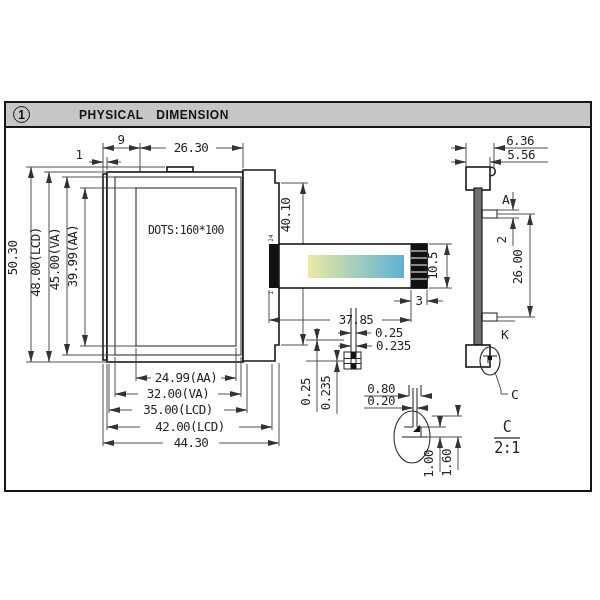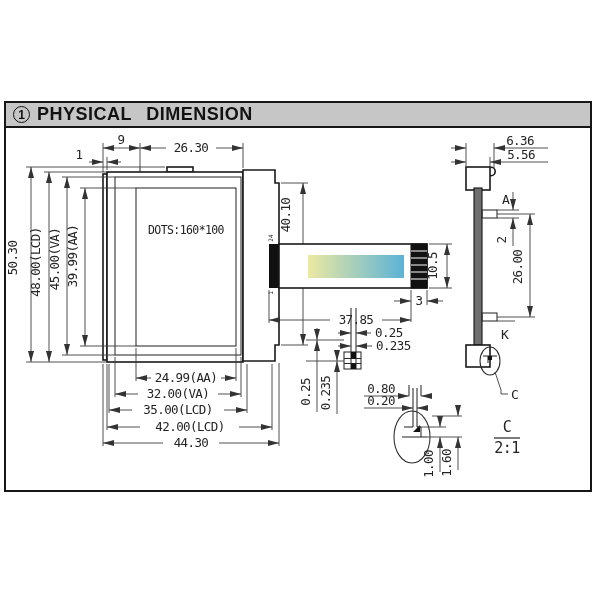--- a/index.html
+++ b/index.html
@@ -6,22 +6,22 @@
   .canvas{position:relative;width:600px;height:600px;background:#fff;overflow:hidden;
           font-family:"DejaVu Sans Mono",monospace;}
   .frame{position:absolute;left:4px;top:101px;width:588px;height:391px;
          border:2px solid #161616;box-sizing:border-box;background:#fff;}
   .titlebar{position:absolute;left:4px;top:101px;width:588px;height:27px;
             box-sizing:border-box;border:2px solid #161616;background:#c6c6c6;
             display:flex;align-items:center;gap:7px;padding-left:7px;}
   .badge{display:flex;align-items:center;justify-content:center;width:17px;height:17px;
          border:1.7px solid #111;border-radius:50%;font-family:"Liberation Sans",sans-serif;
          font-weight:bold;font-size:12px;color:#111;box-sizing:border-box;}
-  .ttl{font-family:"Liberation Sans",sans-serif;font-weight:bold;font-size:18px;
-       color:#121212;letter-spacing:.5px;word-spacing:9px;}
+  .ttl{font-family:"Liberation Sans",sans-serif;font-weight:bold;font-size:12px;
+       color:#121212;letter-spacing:.5px;word-spacing:9px;margin-left:42px;}
   svg{position:absolute;left:6px;top:128px;}
   .olf{stroke:#1a1a1a;stroke-width:1.6;fill:#ffffff;}
   .thin{stroke:#2a2a2a;stroke-width:1.05;fill:none;}
   .dim{stroke:#3c3c3c;stroke-width:0.9;fill:none;}
   text{font-family:"DejaVu Sans Mono",monospace;fill:#242424;font-size:12.5px;letter-spacing:-0.6px;}
   .t11{font-size:11.5px;}
   .t6{font-size:6px;letter-spacing:0;}
   .t13{font-size:13px;}
   .t15{font-size:15px;}
 </style>

